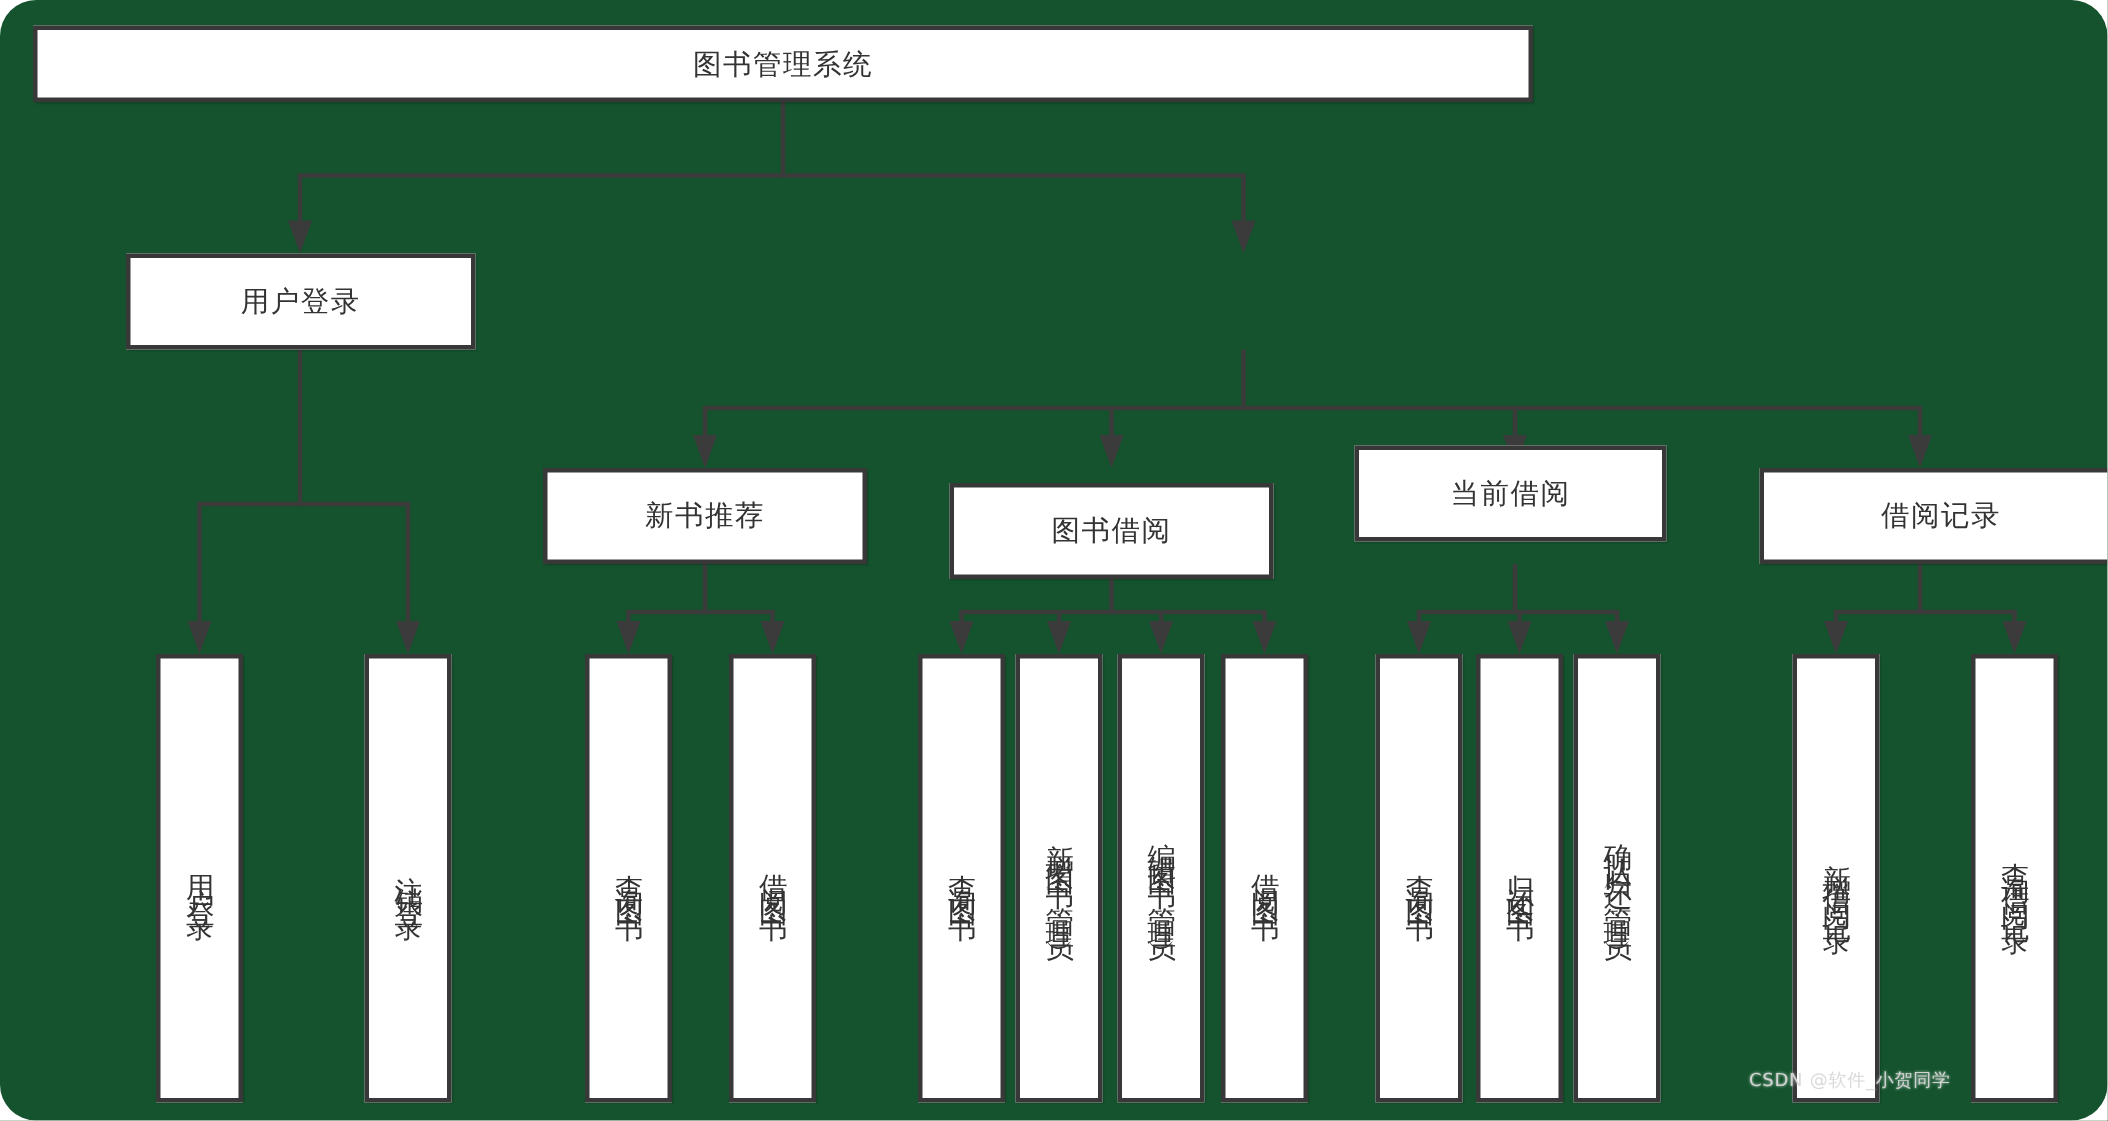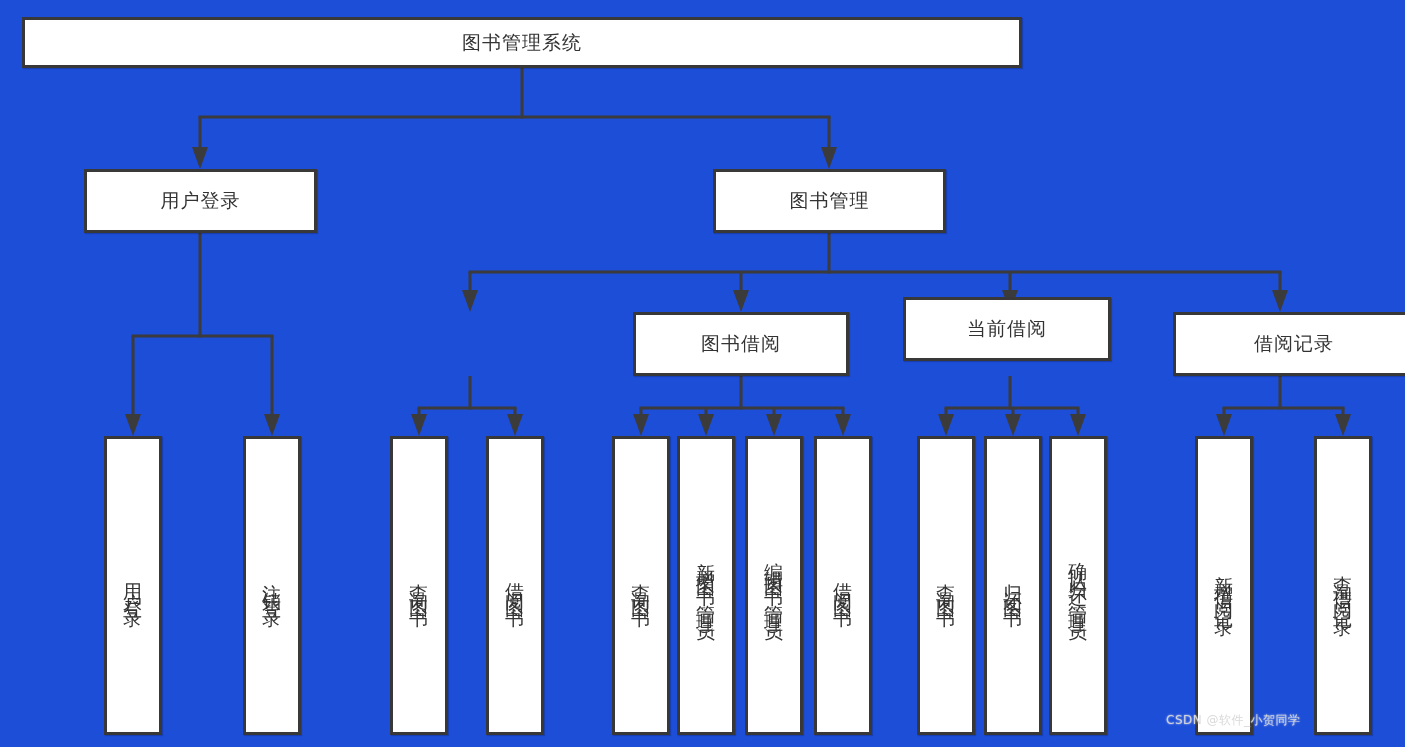--- a/index.html
+++ b/index.html
@@ -1,22 +1,23 @@
 <!DOCTYPE html>
 <html><head>
 <meta charset="utf-8">
 <style>
   html,body{margin:0;padding:0;background:#ffffff;}
   .canvas{
     position:relative;
     width:1405px;height:747px;
-    background:#1d4ed8;
+    background:#14532d;
     font-family:"DejaVu Sans","Liberation Sans",sans-serif;
     color:#333333;
     overflow:hidden;
+    border-radius:24px;
   }
   .wires{position:absolute;left:0;top:0;width:1405px;height:747px;}
   .wires line{stroke:#3b3b3b;stroke-width:3;}
   .wires polygon{fill:#3b3b3b;stroke:none;}
   .node{
     position:absolute;
     background:#ffffff;
     border:3px solid #383838;
     box-sizing:border-box;
     display:flex;align-items:center;justify-content:center;
@@ -111,25 +112,25 @@
     <polygon points="1335,414 1351,414 1343,436"></polygon>
   </svg>
 
   <div class="node hbox root" style="left:22px;top:17px;width:1000px;height:51px">
     <span>图书管理系统</span>
   </div>
 
   <div class="node hbox" style="left:84px;top:169px;width:233px;height:64px">
     <span>用户登录</span>
   </div>
-  <div class="node hbox" style="left:713px;top:169px;width:233px;height:64px">
-    <span>图书管理</span>
+
+  <div class="node hbox" style="left:362px;top:312px;width:216px;height:64px">
+    <span>新书推荐</span>
   </div>
-
-  <div class="node hbox" style="left:633px;top:312px;width:216px;height:64px">
+  <div class="node hbox" style="left:633px;top:322px;width:216px;height:64px">
     <span>图书借阅</span>
   </div>
   <div class="node hbox" style="left:903px;top:297px;width:208px;height:64px">
     <span>当前借阅</span>
   </div>
   <div class="node hbox" style="left:1173px;top:312px;width:242px;height:64px">
     <span>借阅记录</span>
   </div>
 
   <div class="node vbox" style="left:104px">

